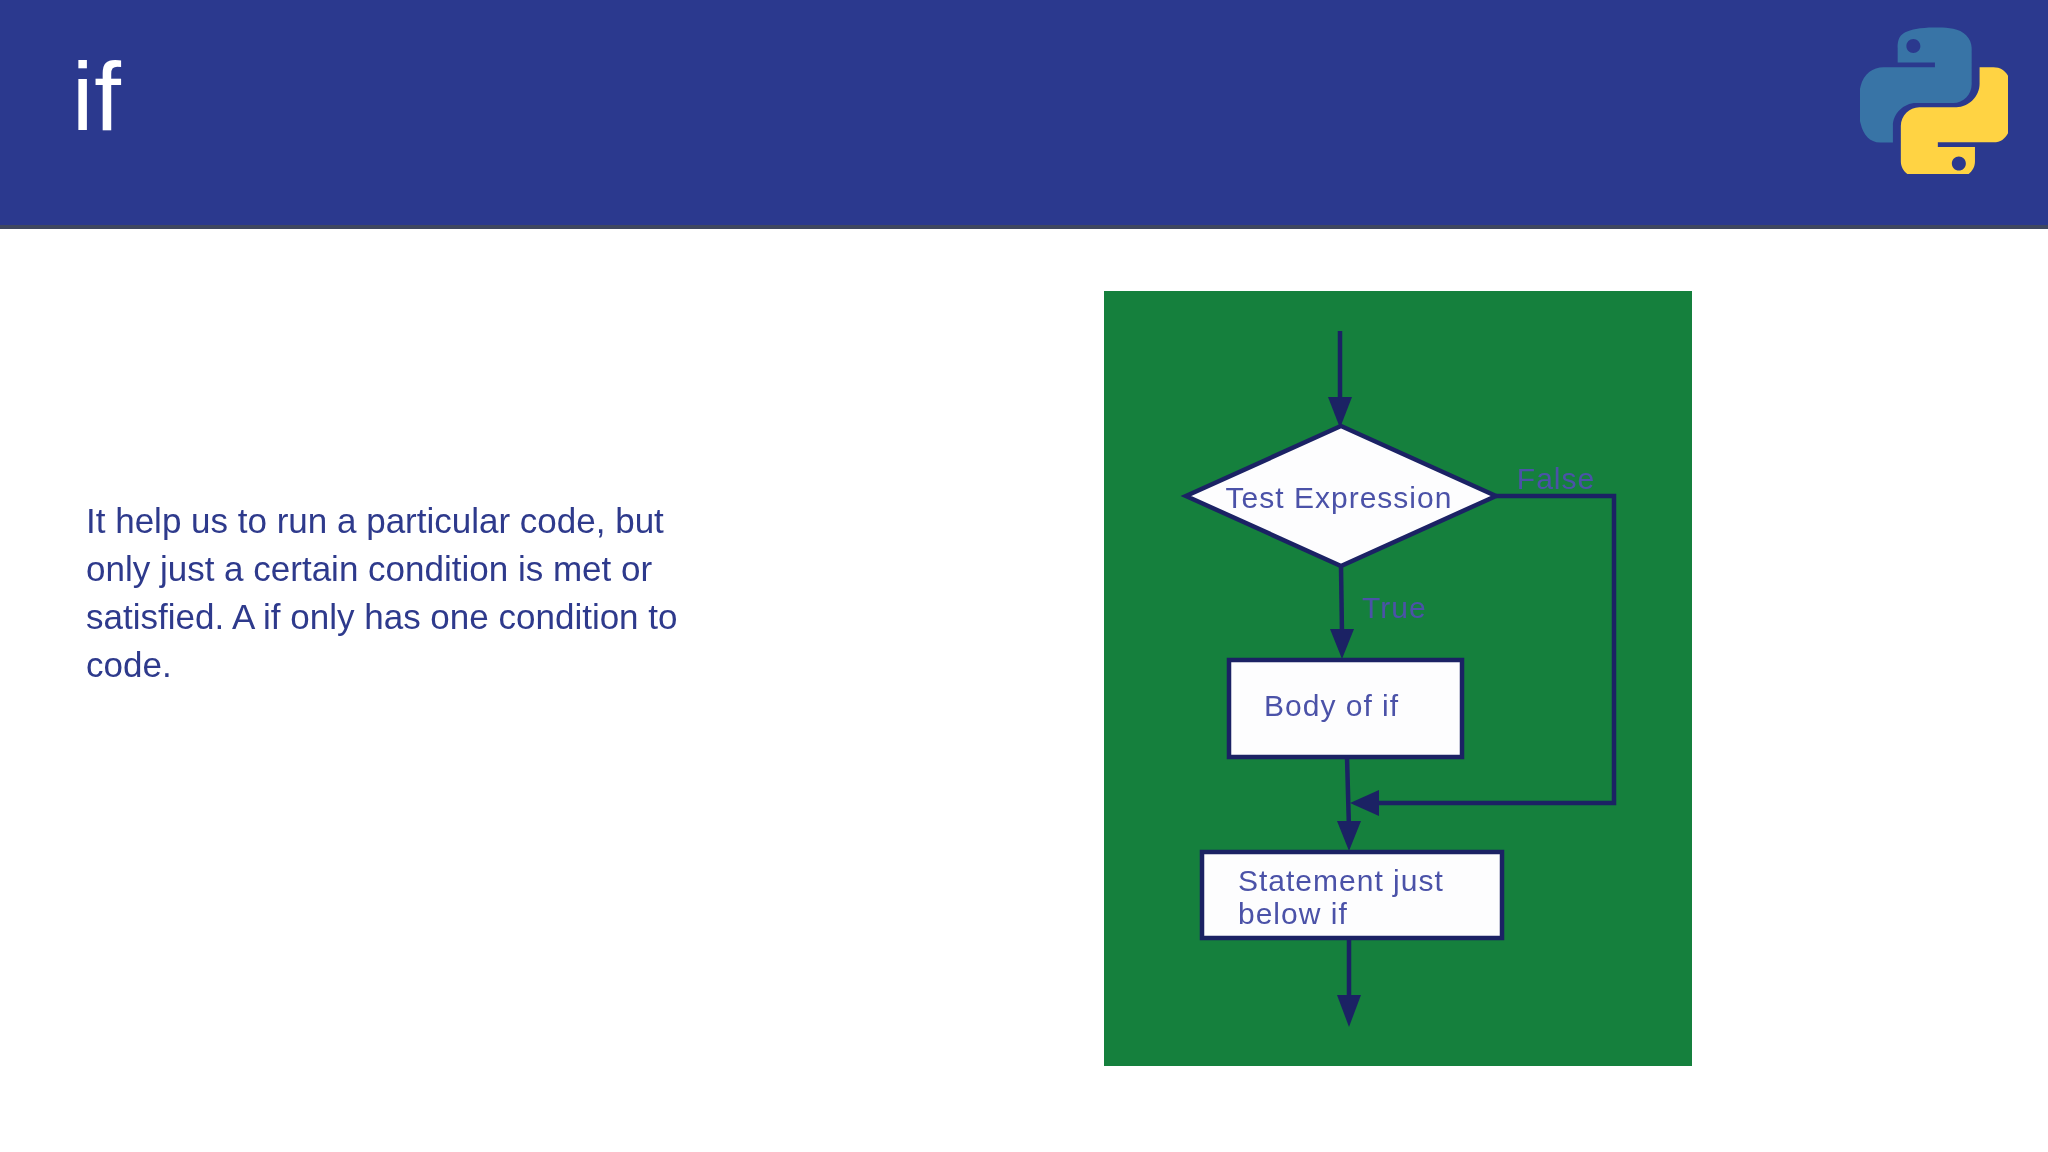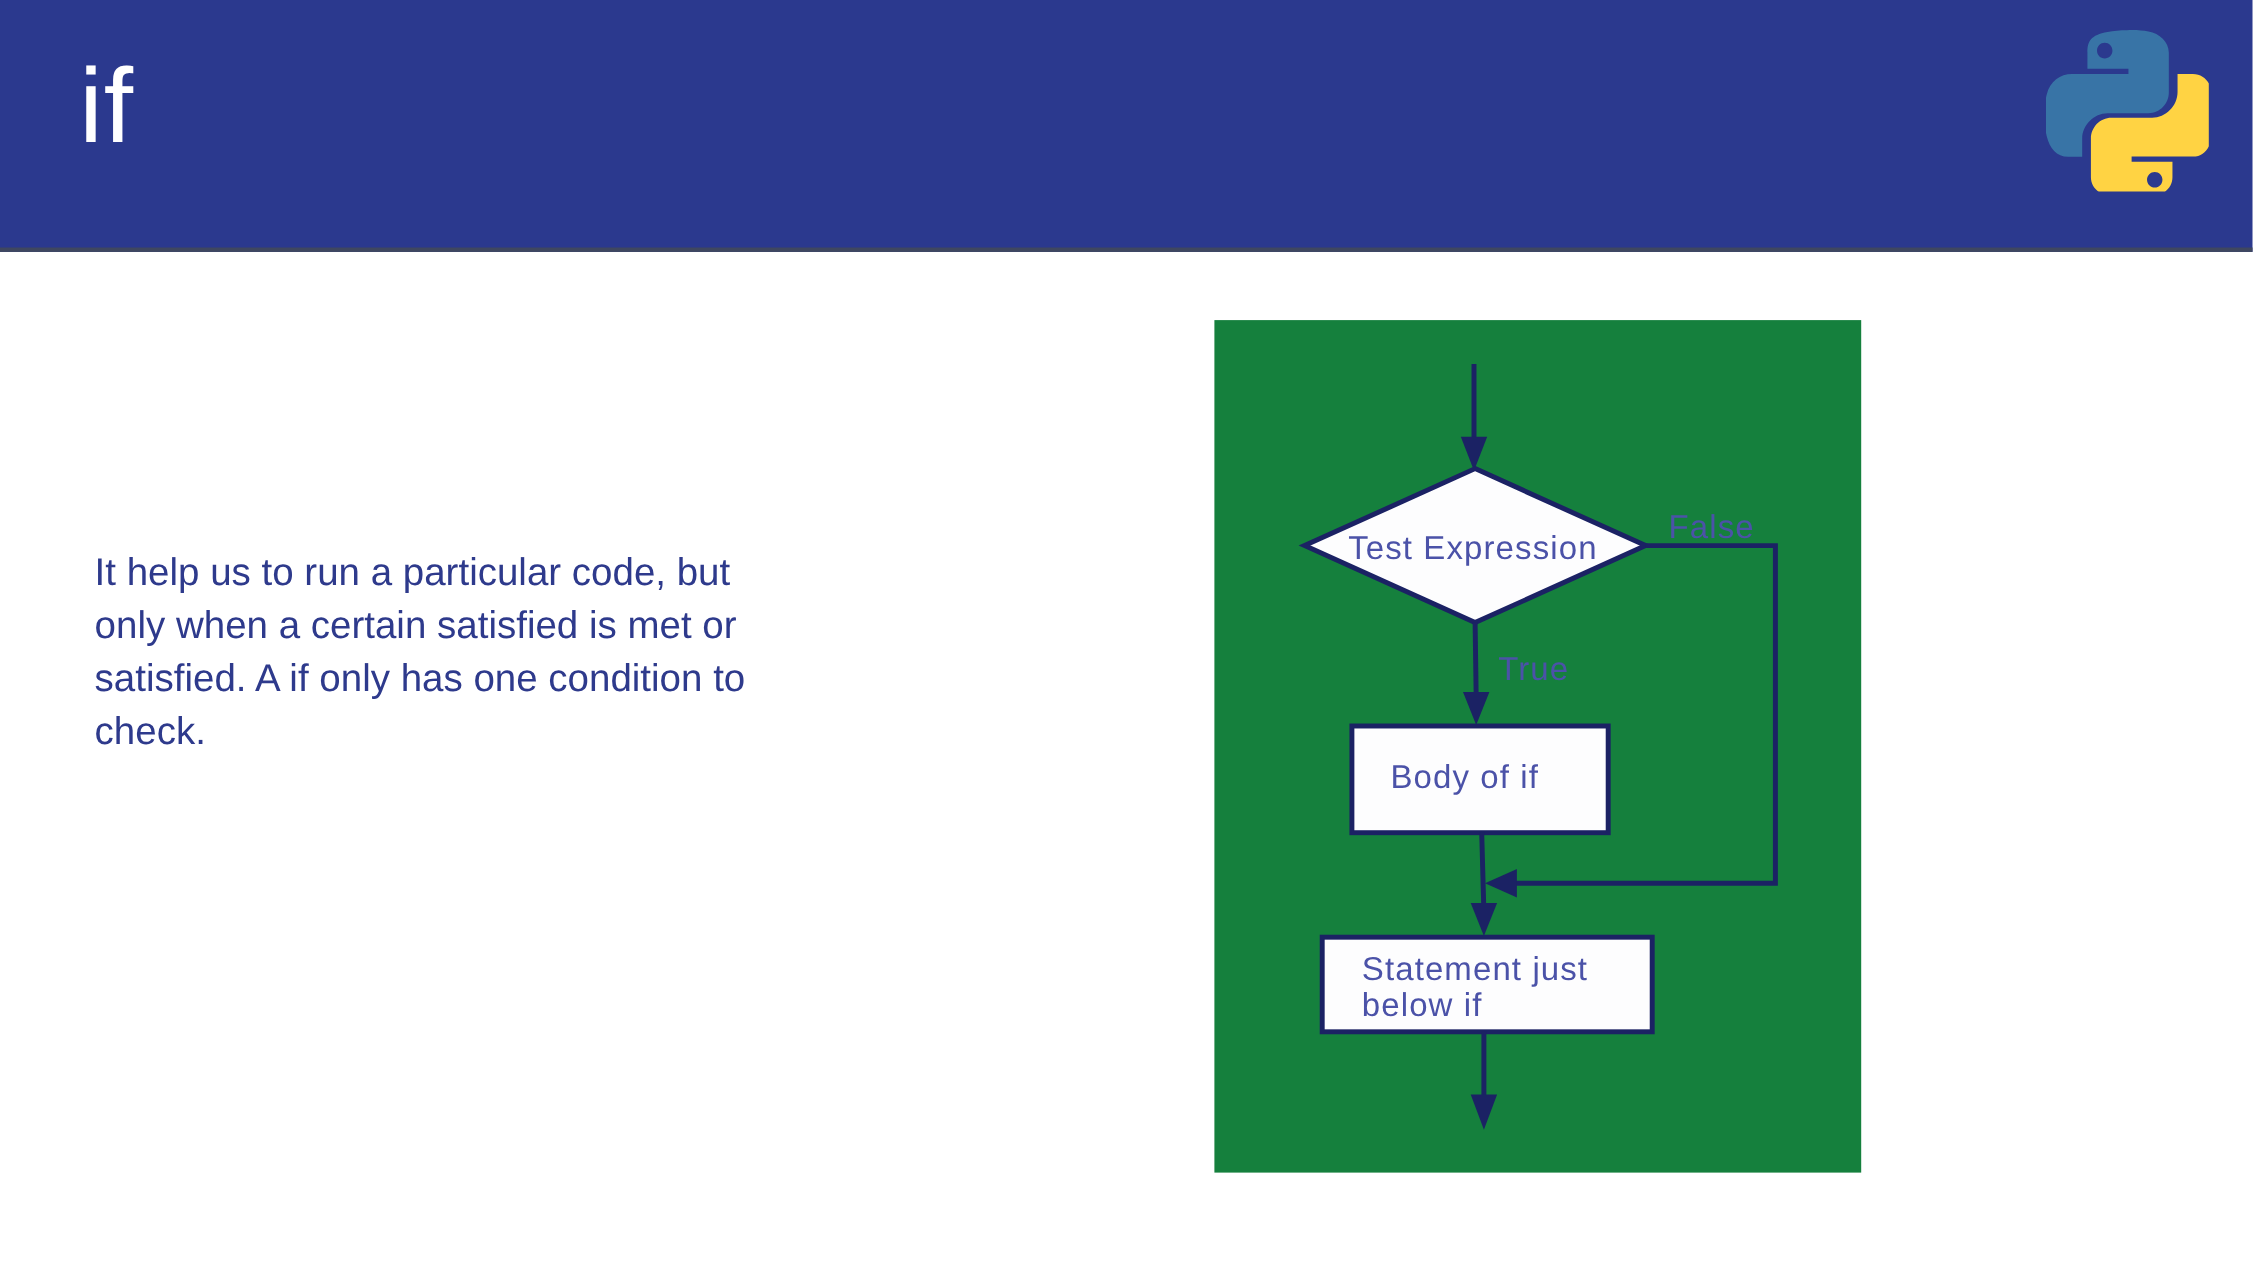--- a/index.html
+++ b/index.html
@@ -78,23 +78,23 @@
     <svg class="python-logo" viewBox="0 0 112 112" xmlns="http://www.w3.org/2000/svg" aria-hidden="true">
       <g>
         <path fill="#3874a6" d="M55.6 1.2c-4.7 0-9.2.4-13.2 1.1C30.6 4.4 28.5 8.7 28.5 16.6v11h28.2v3.6H17.9c-8.1 0-15.2 4.9-17.4 14.2-2.6 10.7-2.7 17.4 0 28.6 2 8.3 6.7 14.2 14.8 14.2h9.6V75.6c0-9.2 8-17.4 17.5-17.4h28.1c7.8 0 14-6.4 14-14.2V16.6c0-7.6-6.4-13.3-14-14.6-4.8-.8-9.9-1.2-14.9-.8zM40.4 9.8c2.9 0 5.3 2.4 5.3 5.4 0 2.9-2.4 5.3-5.3 5.3-3 0-5.3-2.4-5.3-5.3 0-3 2.3-5.4 5.3-5.4z"></path>
         <path fill="#ffd343" d="M90.5 31.2v12.5c0 9.6-8.2 17.7-17.5 17.7H44.9c-7.6 0-14 6.5-14 14.2v26.7c0 7.6 6.6 12 14 14.2 8.9 2.6 17.4 3.1 28.1 0 7.1-2 14-6.2 14-14.2V91.6H58.9V88h42.1c8.1 0 11.2-5.7 14-14.2 2.9-8.8 2.8-17.3 0-28.5-2-8-5.9-14.1-14-14.1h-10.5zM74.8 98.7c3 0 5.3 2.4 5.3 5.3 0 3-2.3 5.4-5.3 5.4-2.9 0-5.3-2.4-5.3-5.4 0-2.9 2.4-5.3 5.3-5.3z"></path>
       </g>
     </svg>
   </div>
 
   <div class="body-text">
     <div>It help us to run a particular code, but</div>
-    <div>only when a certain satisfied is met or</div>
+    <div>only just a certain condition is met or</div>
     <div>satisfied. A if only has one condition to</div>
-    <div>check.</div>
+    <div>code.</div>
   </div>
 
   <div class="flowchart">
     <svg viewBox="0 0 588 775" xmlns="http://www.w3.org/2000/svg">
 
       <line class="flow-line" x1="236" y1="40" x2="236" y2="112"></line>
       <polygon class="flow-head" points="236,137 224,106 248,106"></polygon>
 
       <polygon class="flow-shape" points="237,135 392,205 237,275 82,205"></polygon>
       <text class="flow-label" x="235" y="217" text-anchor="middle">Test Expression</text>

